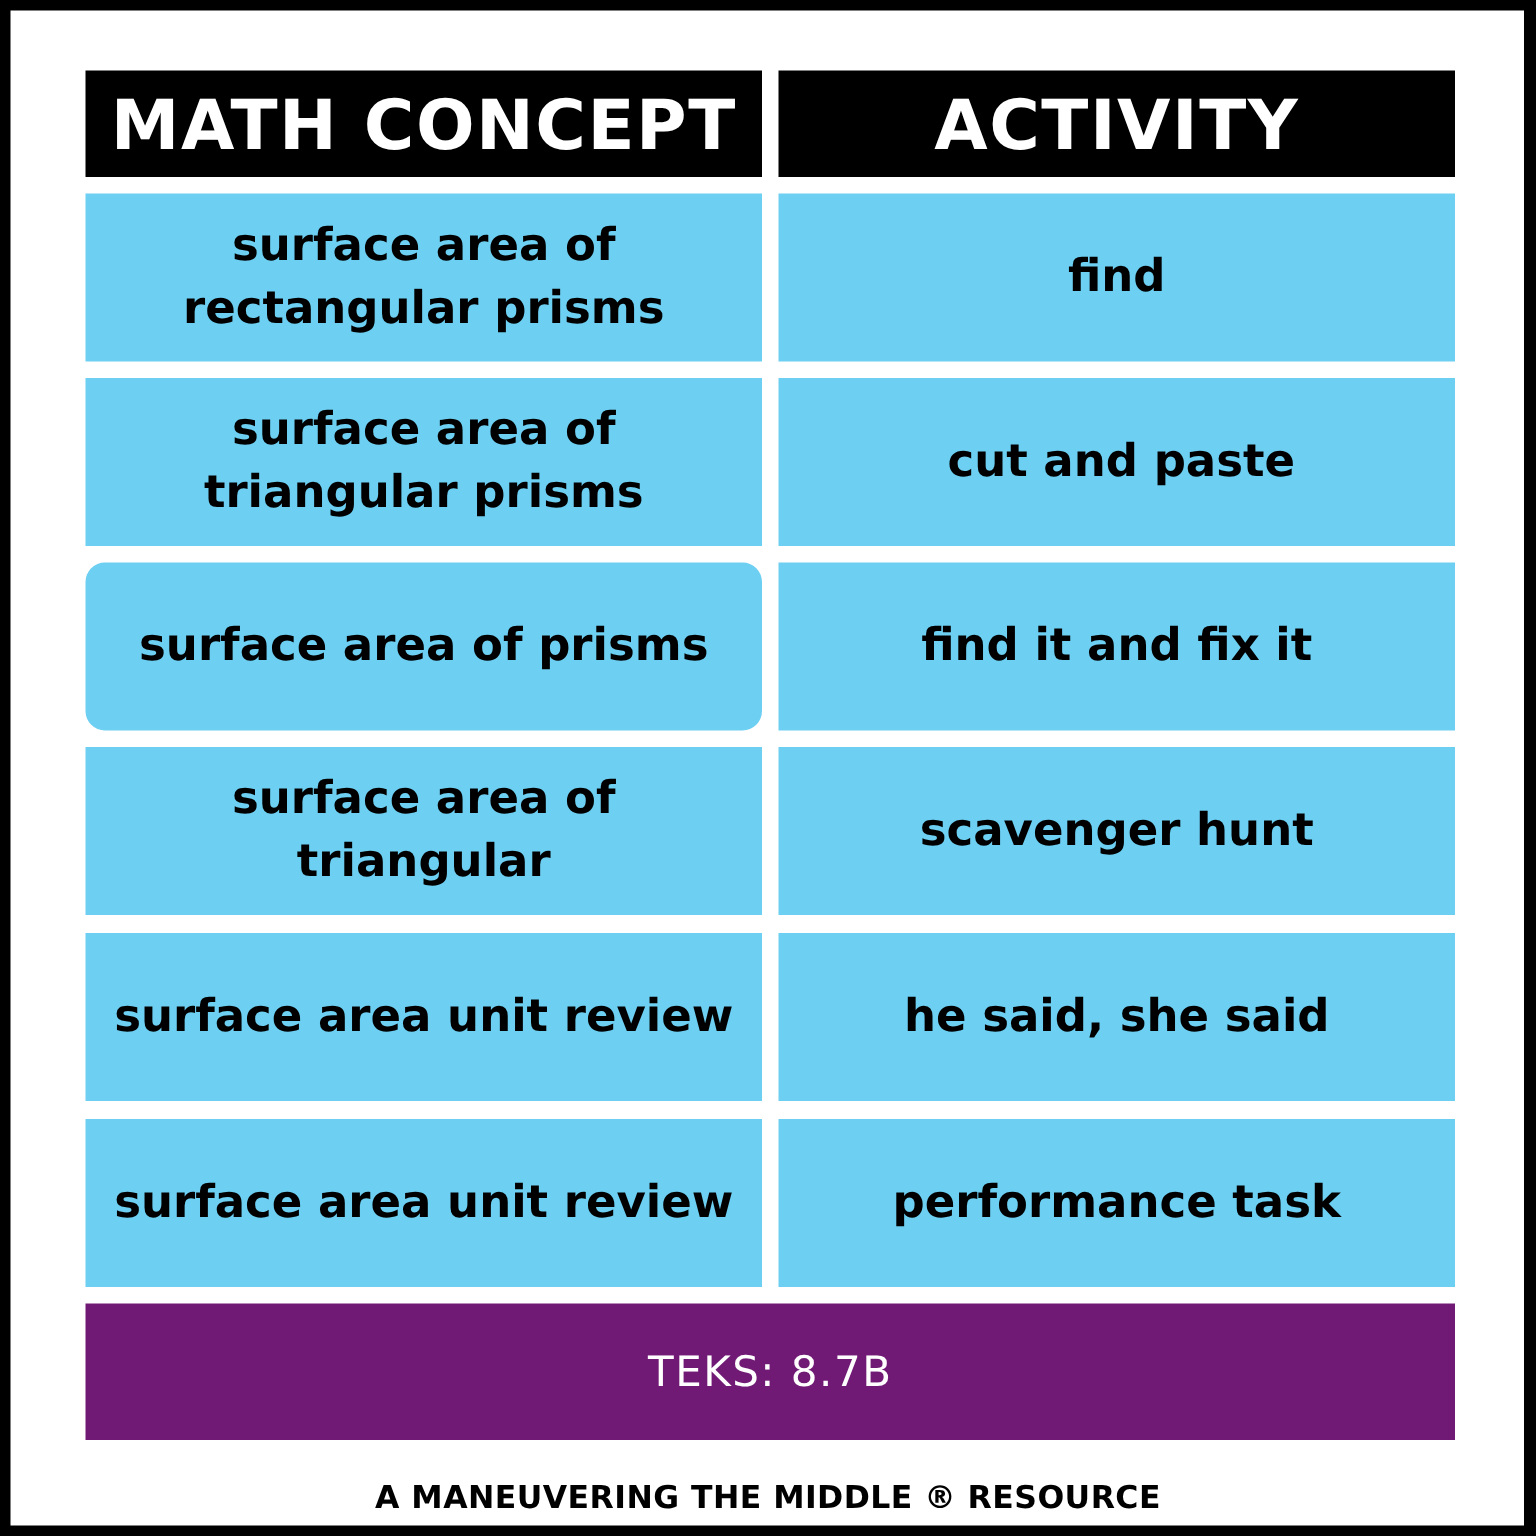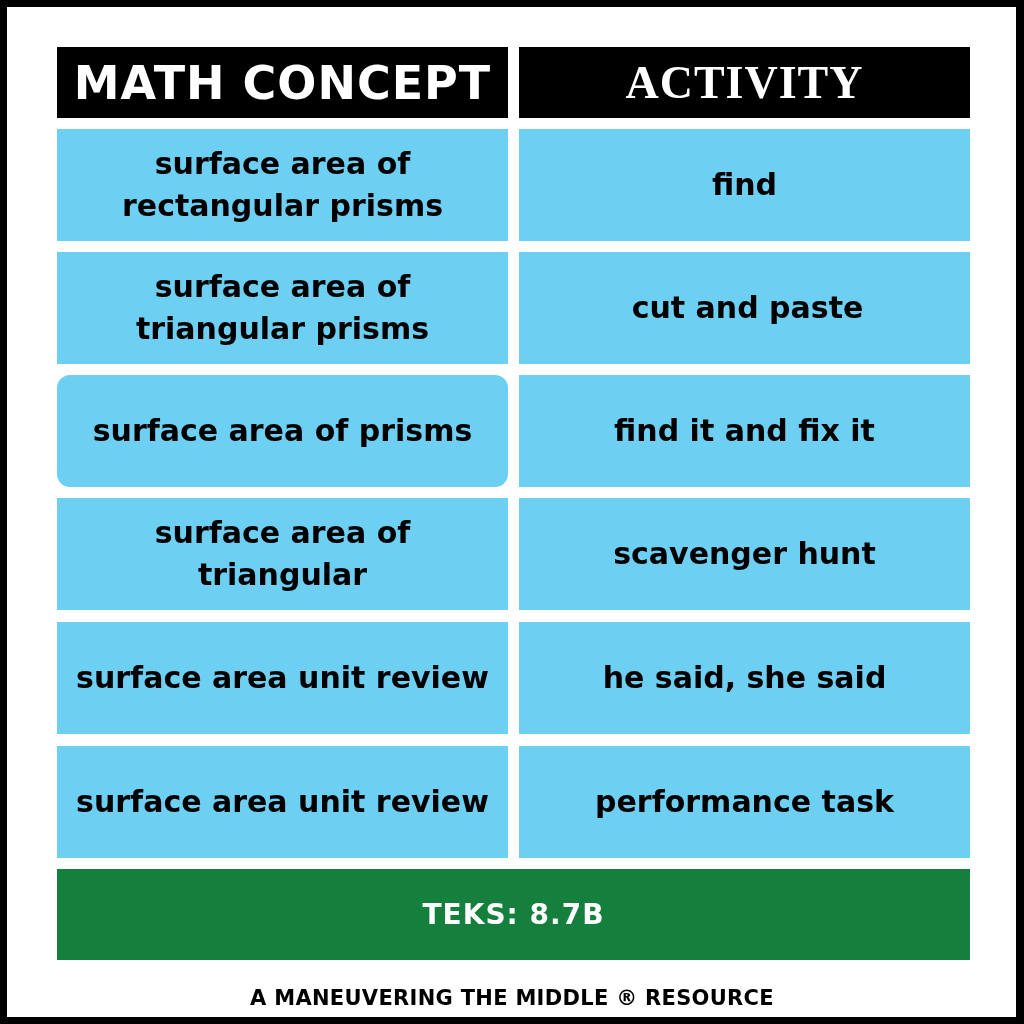--- a/index.html
+++ b/index.html
@@ -2,30 +2,30 @@
 <html><head>
 <meta charset="utf-8">
 <style>
   html, body { margin:0; padding:0; }
   body { width:1024px; height:1024px; background:#000; position:relative; overflow:hidden;
          font-family:"DejaVu Sans", sans-serif; }
   .frame { position:absolute; left:7px; top:7px; width:1009px; height:1010px; background:#fff; }
   .cell { position:absolute; display:flex; align-items:center; justify-content:center; text-align:center; box-sizing:border-box; }
   .hdr { background:#000; color:#fff; font-weight:bold; font-size:46px; letter-spacing:1px; }
   .row { background:#6dcff2; color:#000; font-weight:bold; font-size:30px; line-height:42px; padding:0 10px; }
-  .footer { background:#15803d; color:#fff; font-weight:bold; font-size:28px; letter-spacing:1px; }
+  .footer { background:#701a75; color:#fff; font-weight:normal; font-size:28px; letter-spacing:1px; }
   .credit { position:absolute; left:0; width:1024px; top:986px; text-align:center; font-weight:bold; font-size:21px; color:#000; letter-spacing:0.3px; }
 </style>
 </head>
 <body>
 
 <div class="frame"></div>
 
 <div class="cell hdr" style="left:57px;top:47px;width:451px;height:71px;">MATH CONCEPT</div>
-<div class="cell hdr" style="left:519px;top:47px;width:451px;height:71px;font-family:Liberation Serif, serif;">ACTIVITY</div>
+<div class="cell hdr" style="left:519px;top:47px;width:451px;height:71px;">ACTIVITY</div>
 
 <div class="cell row" style="left:57px;top:129px;width:451px;height:112px;padding:0 60px;">surface area of rectangular prisms</div>
 <div class="cell row" style="left:519px;top:129px;width:451px;height:112px;">find</div>
 
 <div class="cell row" style="left:57px;top:252px;width:451px;height:112px;padding:0 60px;">surface area of triangular prisms</div>
 <div class="cell row" style="left:519px;top:252px;width:451px;height:112px;padding-left:16px;">cut and paste</div>
 
 <div class="cell row" style="left:57px;top:375px;width:451px;height:112px;border-radius:13px;">surface area of prisms</div>
 <div class="cell row" style="left:519px;top:375px;width:451px;height:112px;">find it and fix it</div>
 

